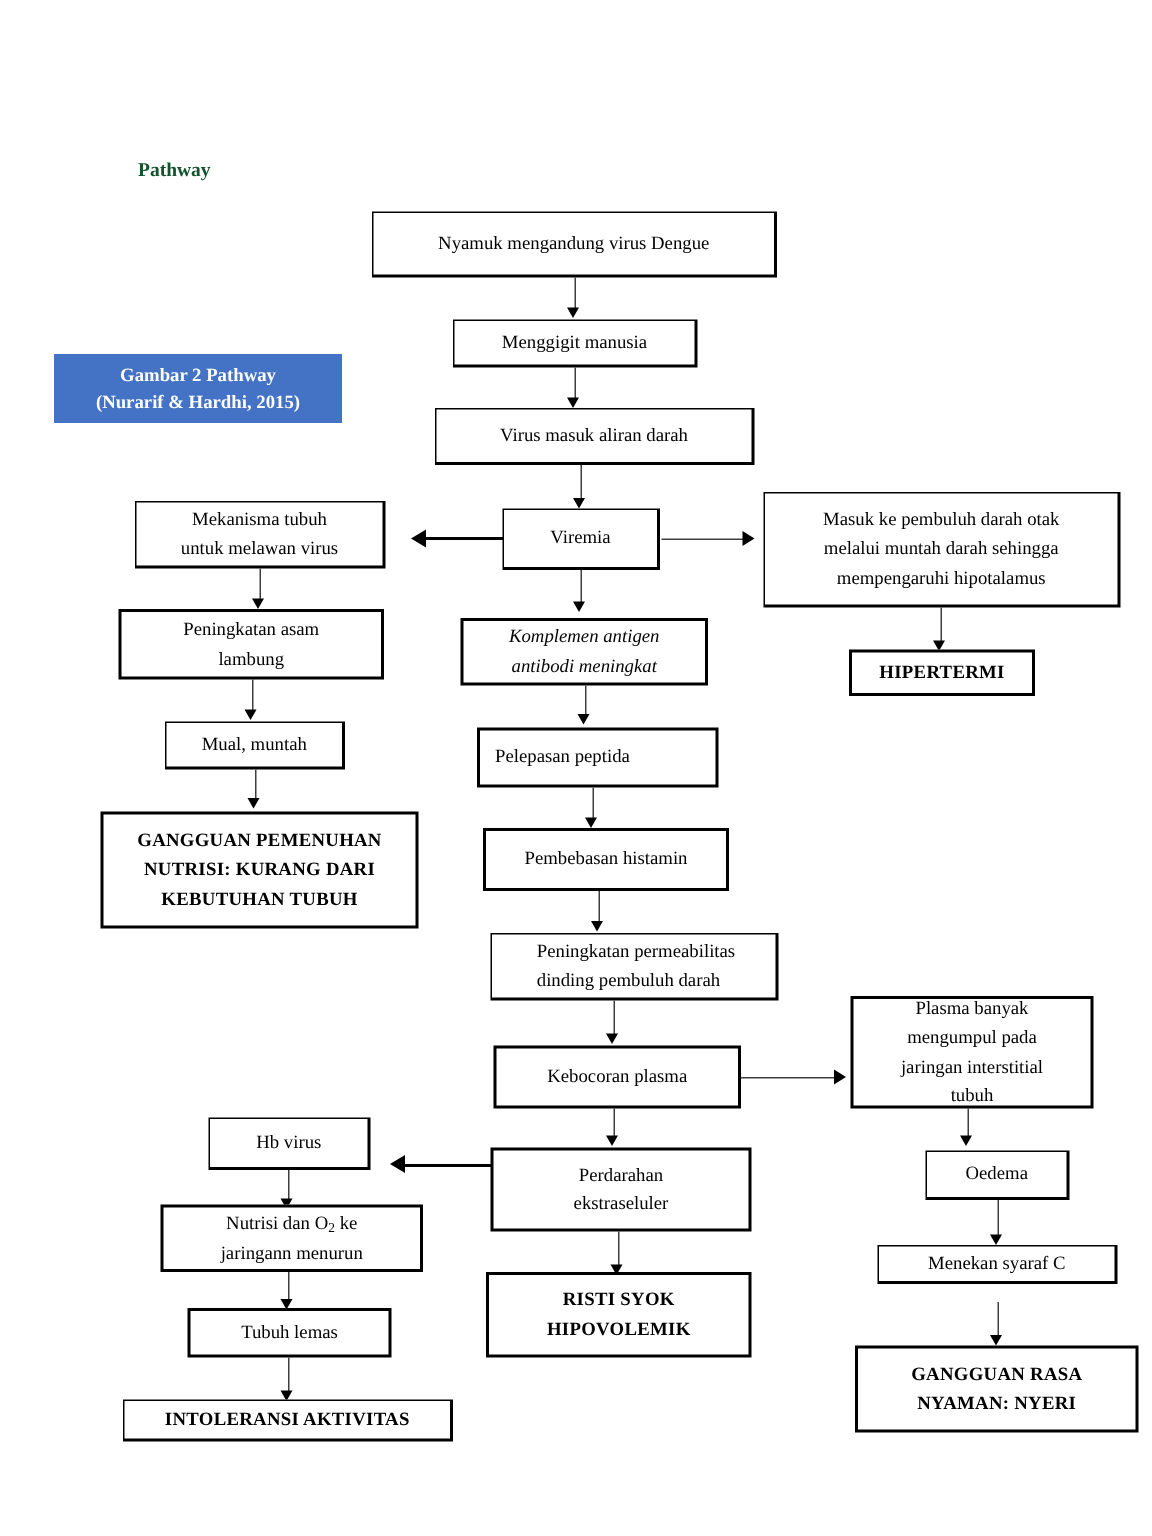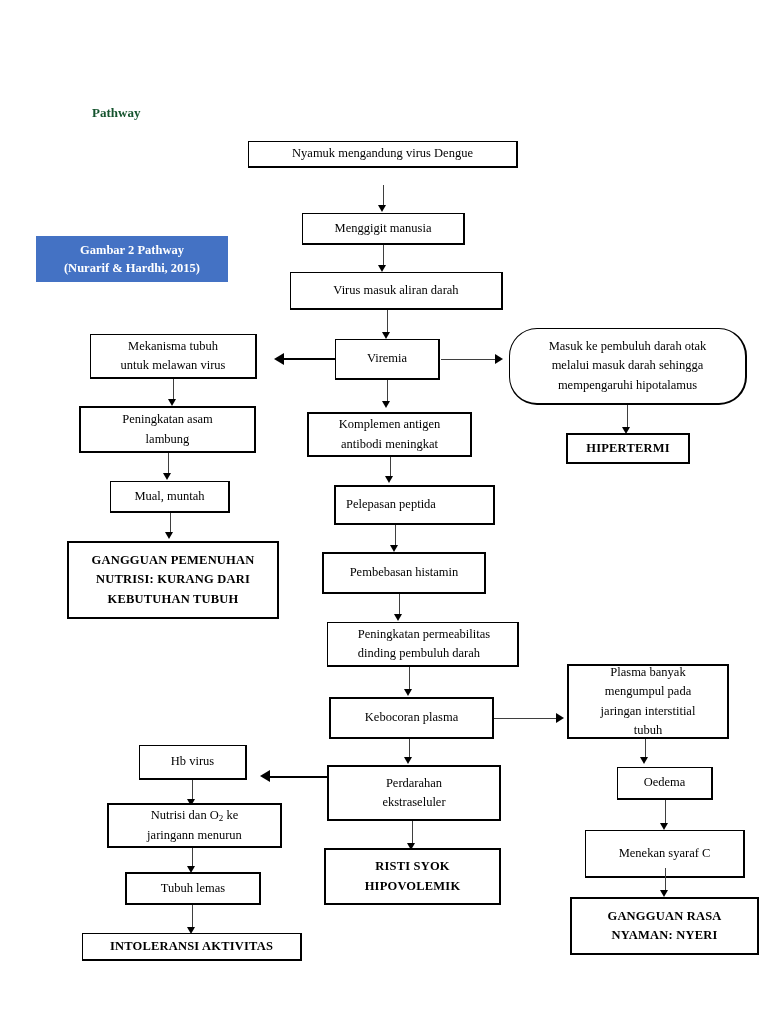--- a/index.html
+++ b/index.html
@@ -118,21 +118,21 @@
 
 <div id="page">
 
   <div class="page-title" style="left:92px; top:105px;">Pathway</div>
 
   <div class="caption-chip" style="left:36px; top:236px; width:192px; height:46px;">
     <span>Gambar 2 Pathway</span>
     <span>(Nurarif &amp; Hardhi, 2015)</span>
   </div>
 
-  <div class="node shadowed" style="left:248px; top:141px; width:270px; height:27px;">
+  <div class="node shadowed" style="left:248px; top:141px; width:270px; height:44px;">
     <span class="txt">Nyamuk mengandung virus Dengue</span>
   </div>
 
   <div class="vline" style="left:383px; top:185px; height:22px;"></div>
   <div class="arrow-down" style="left:378px; top:205px;"></div>
 
   <div class="node shadowed" style="left:302px; top:213px; width:163px; height:32px;">
     <span class="txt">Menggigit manusia</span>
   </div>
 
@@ -187,46 +187,46 @@
   <div class="arrow-down" style="left:165px; top:532px;"></div>
 
   <div class="node heavy bold-text" style="left:67px; top:541px; width:212px; height:78px; font-size:12.5px;">
     <div>
       <span class="txt">GANGGUAN PEMENUHAN</span>
       <span class="txt">NUTRISI: KURANG DARI</span>
       <span class="txt">KEBUTUHAN TUBUH</span>
     </div>
   </div>
 
-  <div class="node shadowed" style="left:509px; top:328px; width:238px; height:77px;border-radius:28px;">
+  <div class="node shadowed" style="left:509px; top:328px; width:238px; height:77px;">
     <div>
       <span class="txt">Masuk ke pembuluh darah otak</span>
-      <span class="txt">melalui masuk darah sehingga</span>
+      <span class="txt">melalui muntah darah sehingga</span>
       <span class="txt">mempengaruhi hipotalamus</span>
     </div>
   </div>
 
   <div class="vline" style="left:627px; top:405px; height:24px;"></div>
   <div class="arrow-down" style="left:622px; top:427px;"></div>
 
   <div class="node heavy bold-text" style="left:566px; top:433px; width:124px; height:31px;">
     <span class="txt">HIPERTERMI</span>
   </div>
 
-  <div class="node heavy" style="left:307px; top:412px; width:165px; height:45px;">
+  <div class="node heavy" style="left:307px; top:412px; width:165px; height:45px;font-style:italic;">
     <div>
       <span class="txt">Komplemen antigen</span>
       <span class="txt">antibodi meningkat</span>
     </div>
   </div>
 
   <div class="vline" style="left:390px; top:457px; height:21px;"></div>
   <div class="arrow-down" style="left:385px; top:476px;"></div>
 
-  <div class="node heavy" style="left:318px; top:485px; width:161px; height:40px; justify-content:flex-start; padding-left:10px;margin-left:16px;">
+  <div class="node heavy" style="left:318px; top:485px; width:161px; height:40px; justify-content:flex-start; padding-left:10px;">
     <span class="txt">Pelepasan peptida</span>
   </div>
 
   <div class="vline" style="left:395px; top:525px; height:22px;"></div>
   <div class="arrow-down" style="left:390px; top:545px;"></div>
 
   <div class="node heavy" style="left:322px; top:552px; width:164px; height:42px;">
     <span class="txt">Pembebasan histamin</span>
   </div>
 
@@ -285,21 +285,21 @@
   <div class="vline" style="left:645px; top:739px; height:20px;"></div>
   <div class="arrow-down" style="left:640px; top:757px;"></div>
 
   <div class="node shadowed" style="left:617px; top:767px; width:96px; height:33px;">
     <span class="txt">Oedema</span>
   </div>
 
   <div class="vline" style="left:665px; top:800px; height:25px;"></div>
   <div class="arrow-down" style="left:660px; top:823px;"></div>
 
-  <div class="node shadowed" style="left:585px; top:830px; width:160px; height:48px;">
+  <div class="node shadowed" style="left:585px; top:830px; width:160px; height:26px;">
     <span class="txt">Menekan syaraf C</span>
   </div>
 
   <div class="vline" style="left:665px; top:868px; height:24px;"></div>
   <div class="arrow-down" style="left:660px; top:890px;"></div>
 
   <div class="node heavy bold-text" style="left:570px; top:897px; width:189px; height:58px;">
     <div>
       <span class="txt">GANGGUAN RASA</span>
       <span class="txt">NYAMAN: NYERI</span>

